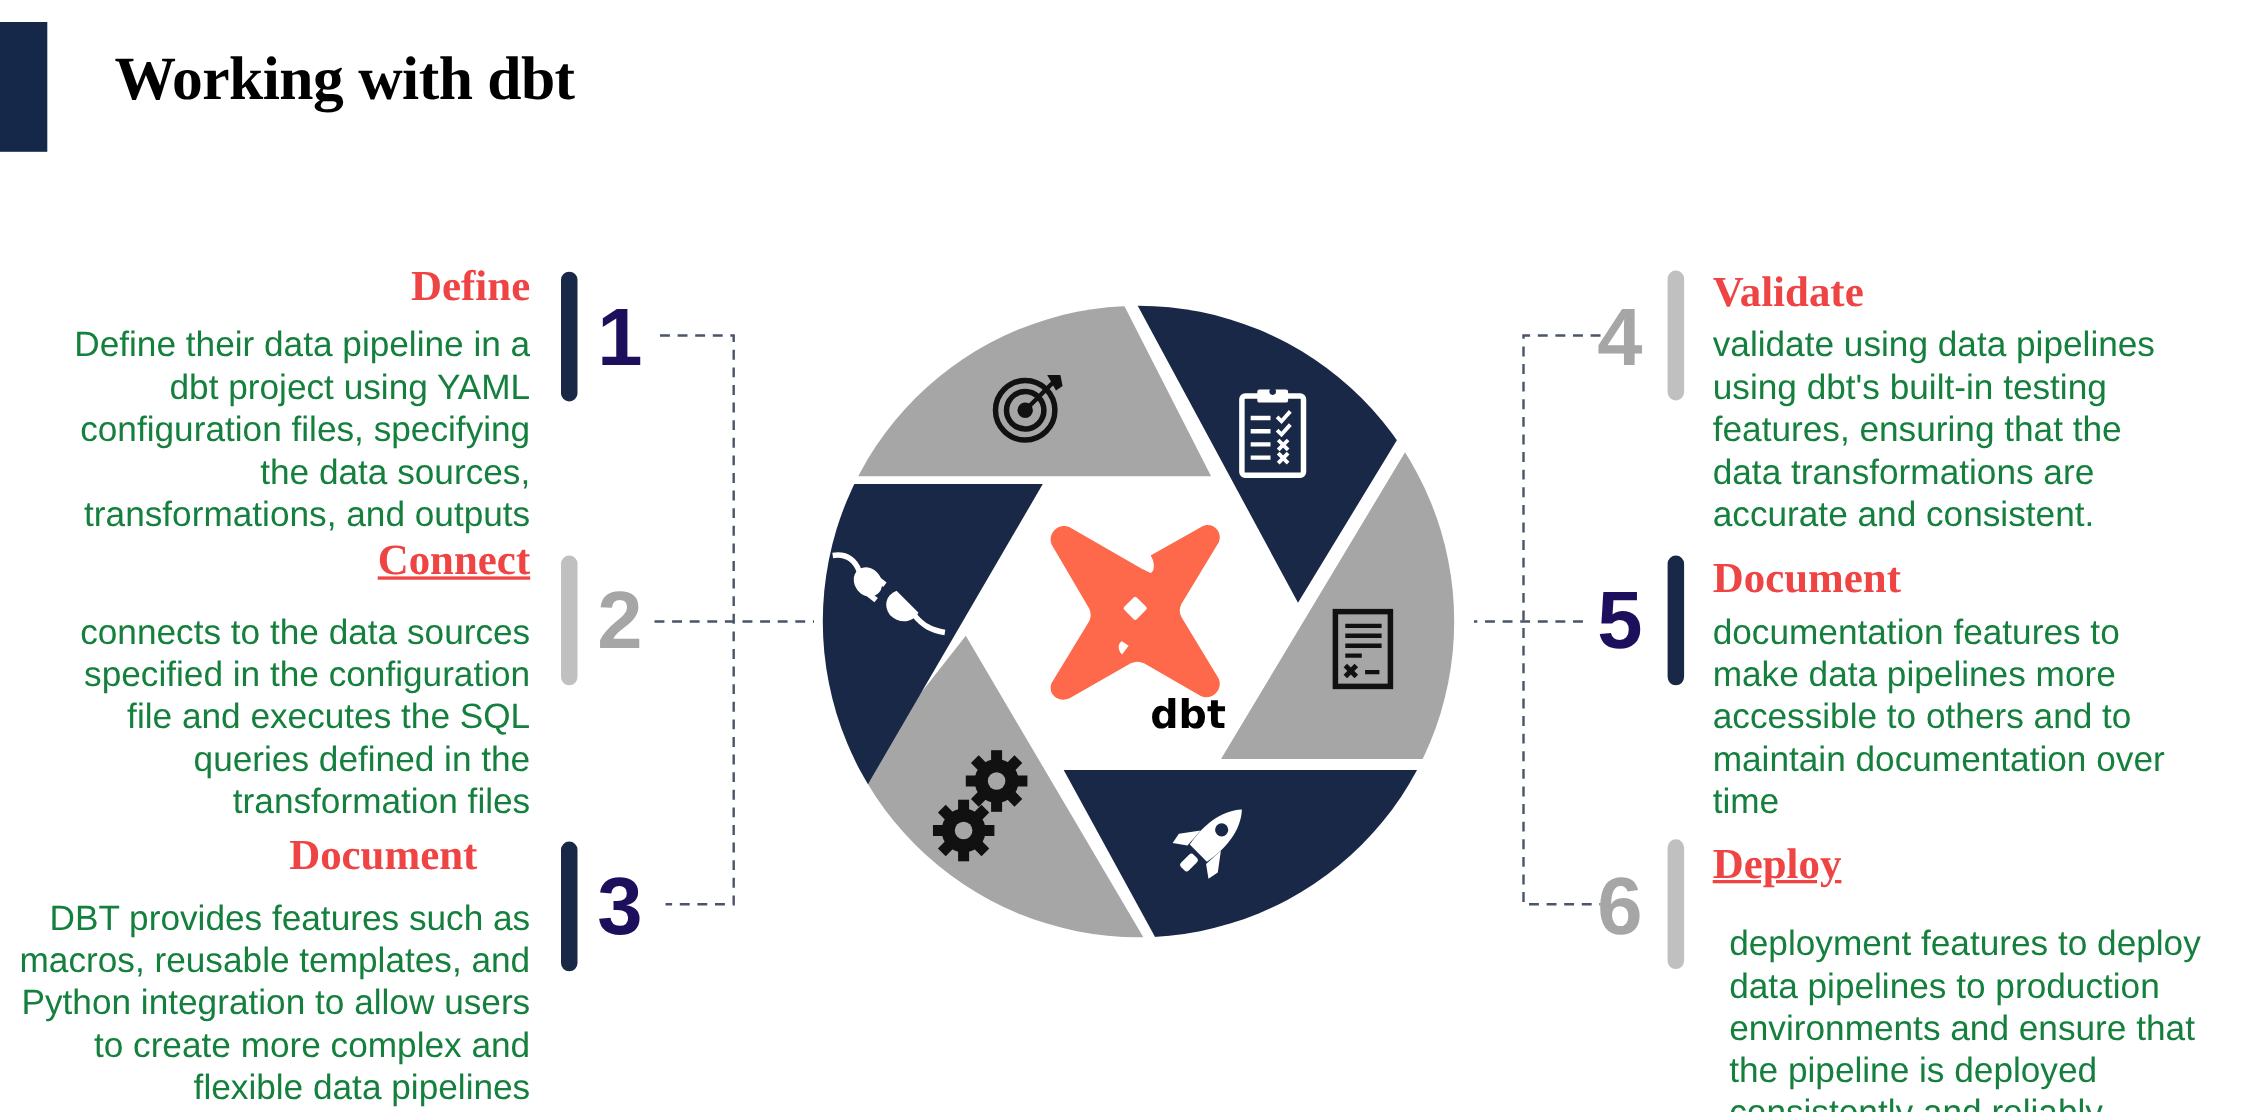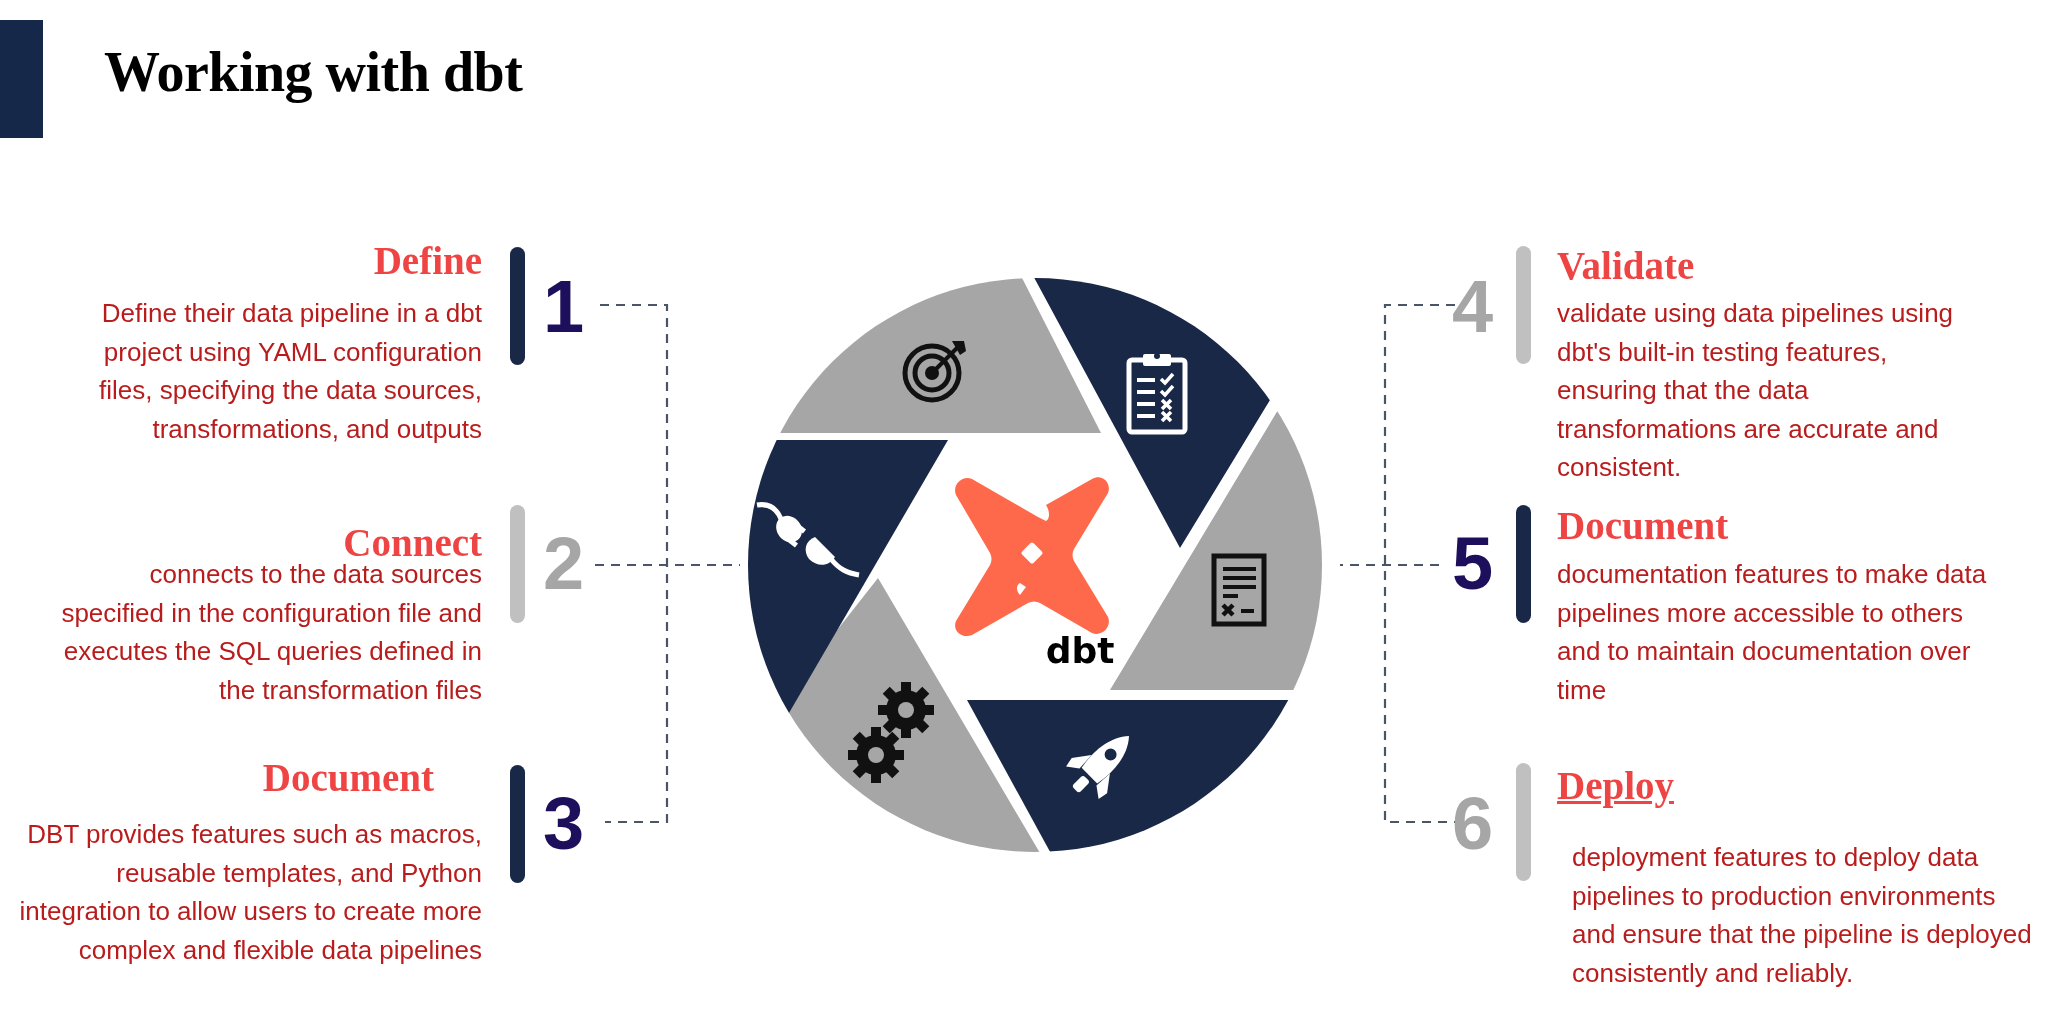--- a/index.html
+++ b/index.html
@@ -1,20 +1,20 @@
 <!DOCTYPE html>
 <html><head>
 <meta charset="utf-8">
 <style>
   html, body { margin:0; padding:0; background:#ffffff; }
   body { width:2048px; height:1011px; position:relative; overflow:hidden; font-family:"Liberation Sans", sans-serif; }
   .title-block { position:absolute; left:0; top:20px; width:43px; height:118px; background:#15284a; }
   .title { position:absolute; left:78px; top:40px; font-family:"Liberation Serif","DejaVu Serif", serif; font-weight:bold; font-size:56px; color:#000000; letter-spacing:-0.5px;margin-left:26px; }
   .step-title { position:absolute; font-family:"Liberation Serif","DejaVu Serif", serif; font-weight:bold; font-size:39px; color:#ef4444; white-space:nowrap; }
-  .step-desc { position:absolute; font-size:26px; line-height:38.5px; color:#b91c1c; }
+  .step-desc { position:absolute; font-size:32px; line-height:38.5px; color:#15803d; }
   .left .step-title, .left .step-desc { text-align:right; }
   .bar { position:absolute; width:15px; height:118px; border-radius:8px; }
   .num { position:absolute; font-family:"Liberation Sans", sans-serif; font-weight:bold; font-size:74px; line-height:74px; }
   svg.lines { position:absolute; left:0; top:0; }
 </style>
 </head>
 <body>
 
 <div class="title-block"></div>
 <div class="title">Working with dbt</div>
@@ -174,21 +174,21 @@
 <div style="position:absolute;left:1000px;top:630px;width:70px;text-align:center;font-family:'DejaVu Sans',sans-serif;font-weight:bold;font-size:36px;color:#000;margin-left:45px;">dbt</div>
 
 <div class="left">
   <div class="step-title" style="right:1566px;top:238px;">Define</div>
   <div class="step-desc" style="right:1566px;top:294px;width:430px;">Define their data pipeline in a dbt project using YAML configuration files, specifying the data sources, transformations, and outputs</div>
   <div class="bar" style="left:510px;top:247px;background:#1a2847;"></div>
   <div class="num" style="left:543px;top:270px;color:#1e0f5c;">1</div>
 </div>
 
 <div class="left">
-  <div class="step-title" style="right:1566px;top:520px;">Connect</div>
+  <div class="step-title" style="right:1566px;top:487px;text-decoration:underline;">Connect</div>
   <div class="step-desc" style="right:1566px;top:555px;width:440px;">connects to the data sources specified in the configuration file and executes the SQL queries defined in the transformation files</div>
   <div class="bar" style="left:510px;top:505px;background:#c0c0c0;"></div>
   <div class="num" style="left:543px;top:527px;color:#a6a6a6;">2</div>
 </div>
 
 <div class="left">
   <div class="step-title" style="right:1614px;top:755px;">Document</div>
   <div class="step-desc" style="right:1566px;top:815px;width:480px;">DBT provides features such as macros, reusable templates, and Python integration to allow users to create more complex and flexible data pipelines</div>
   <div class="bar" style="left:510px;top:765px;background:#1a2847;"></div>
   <div class="num" style="left:543px;top:787px;color:#1e0f5c;">3</div>

